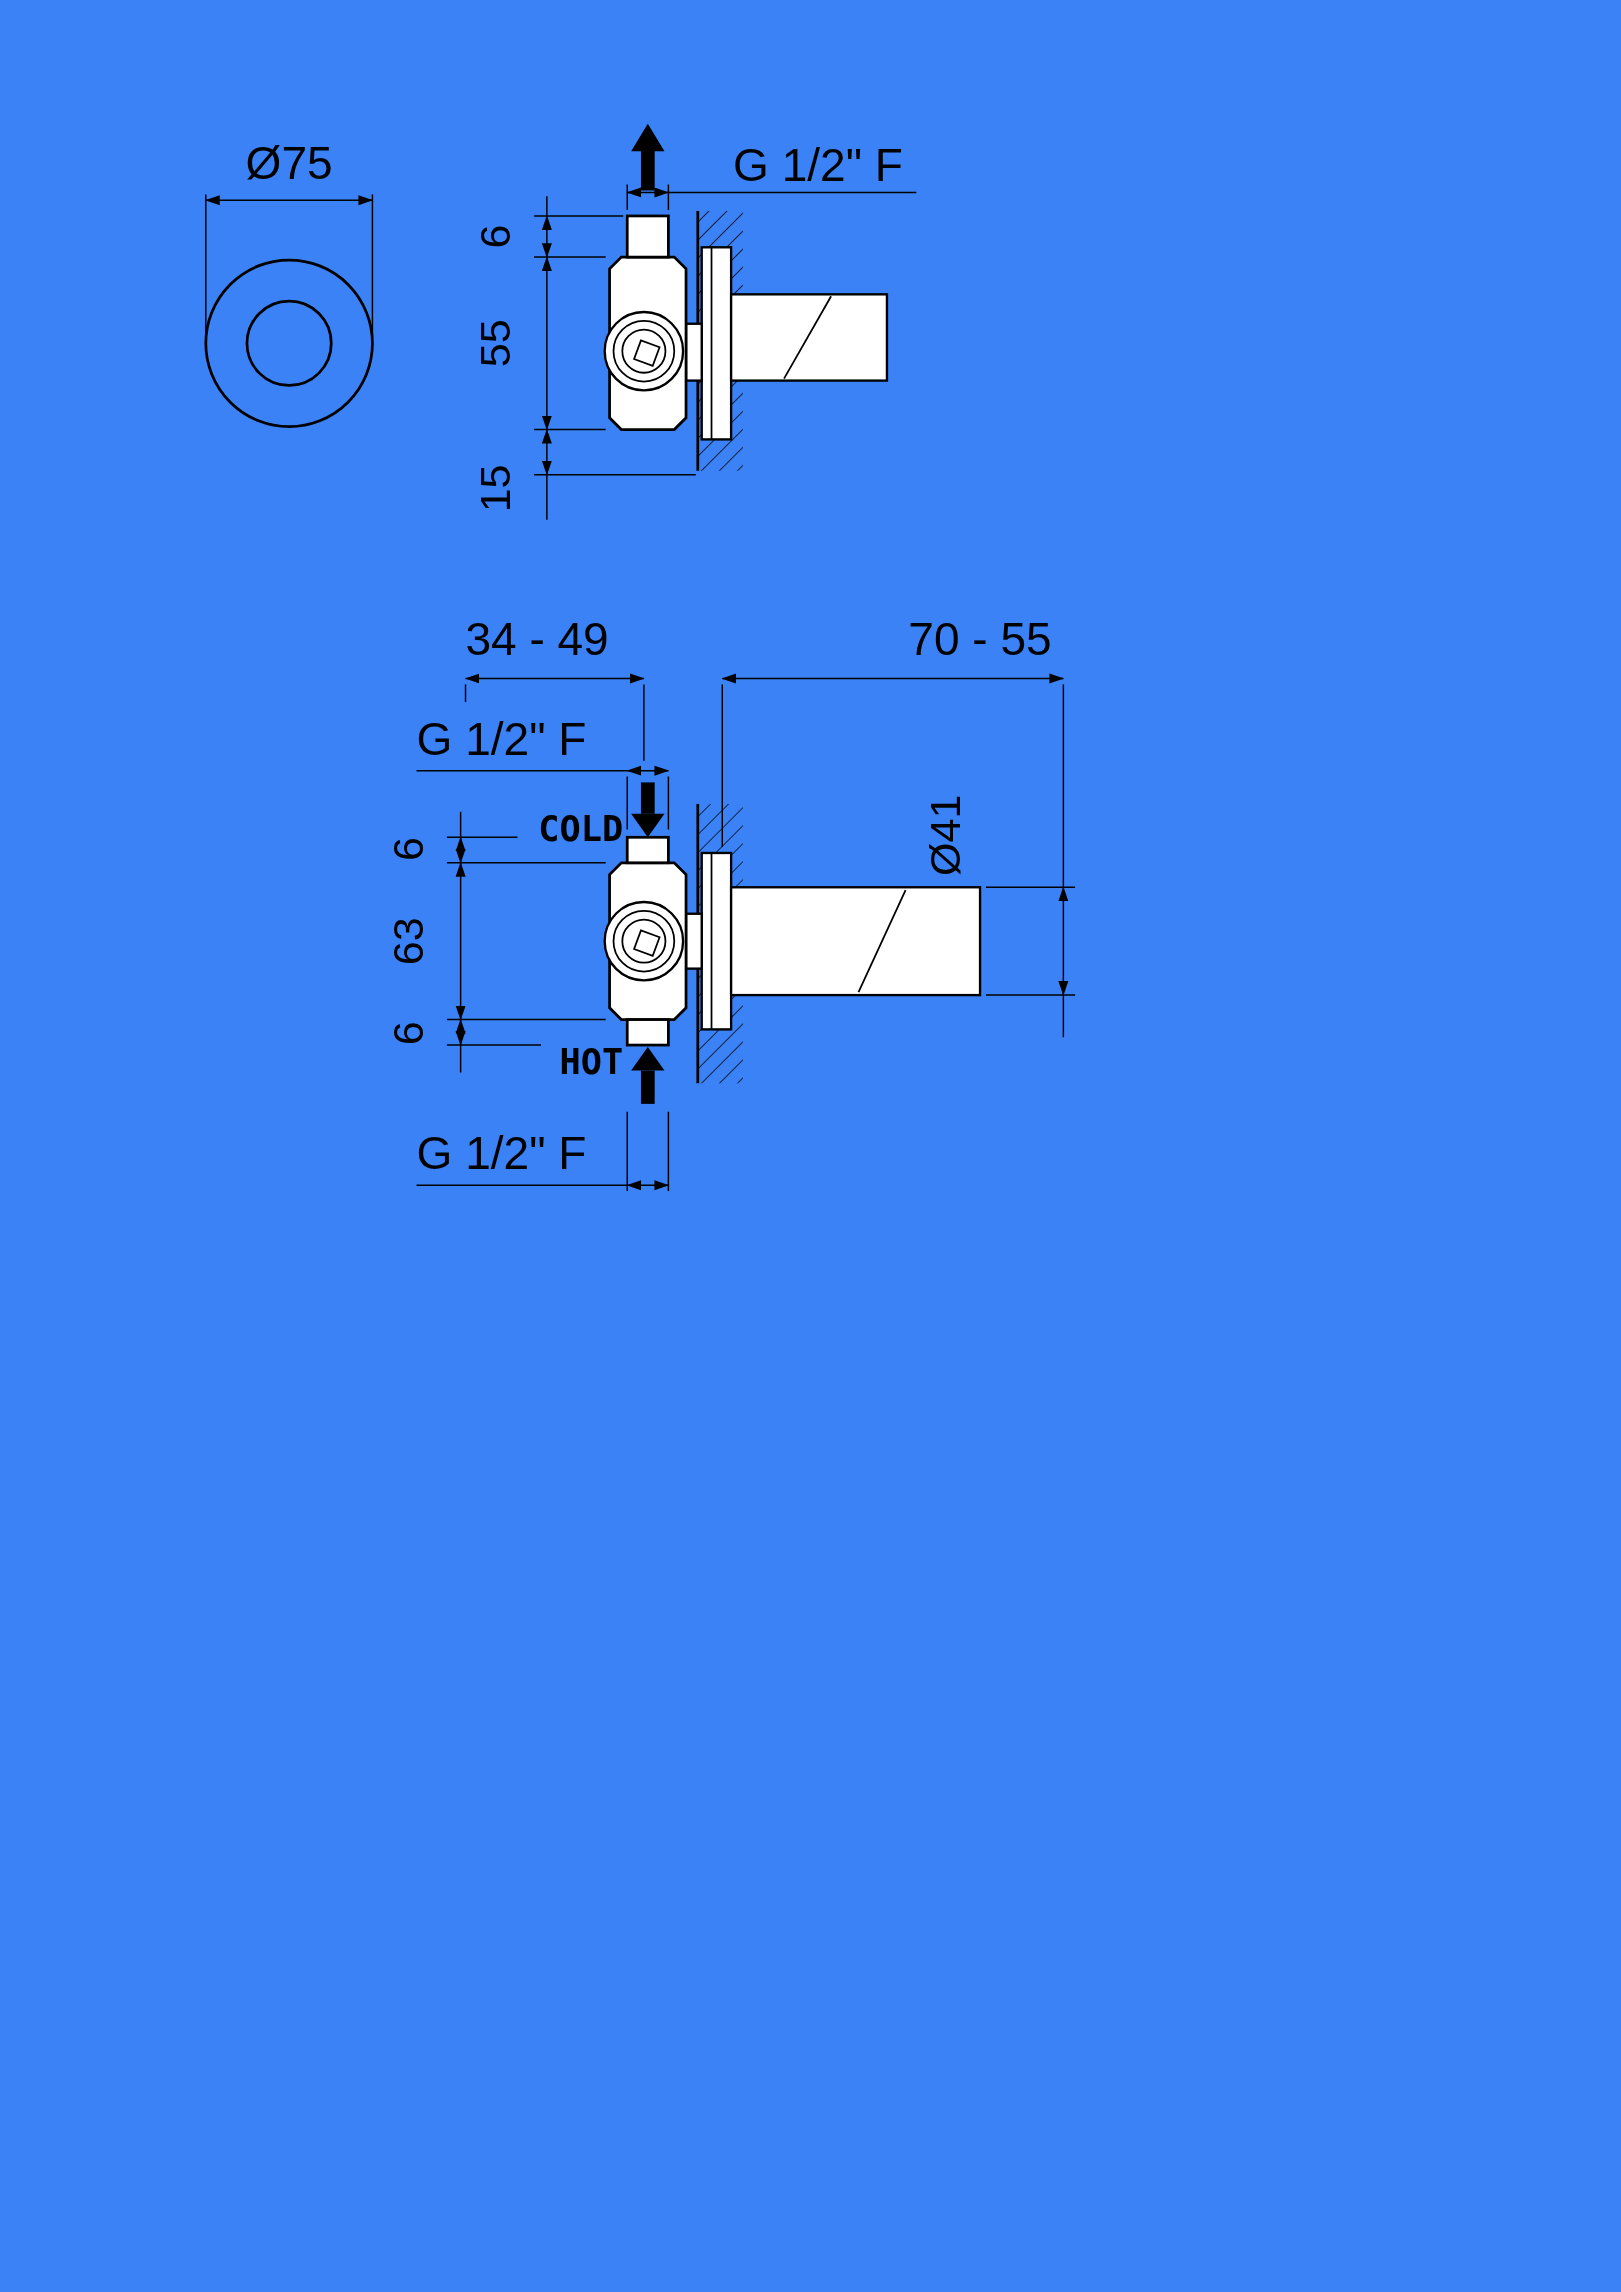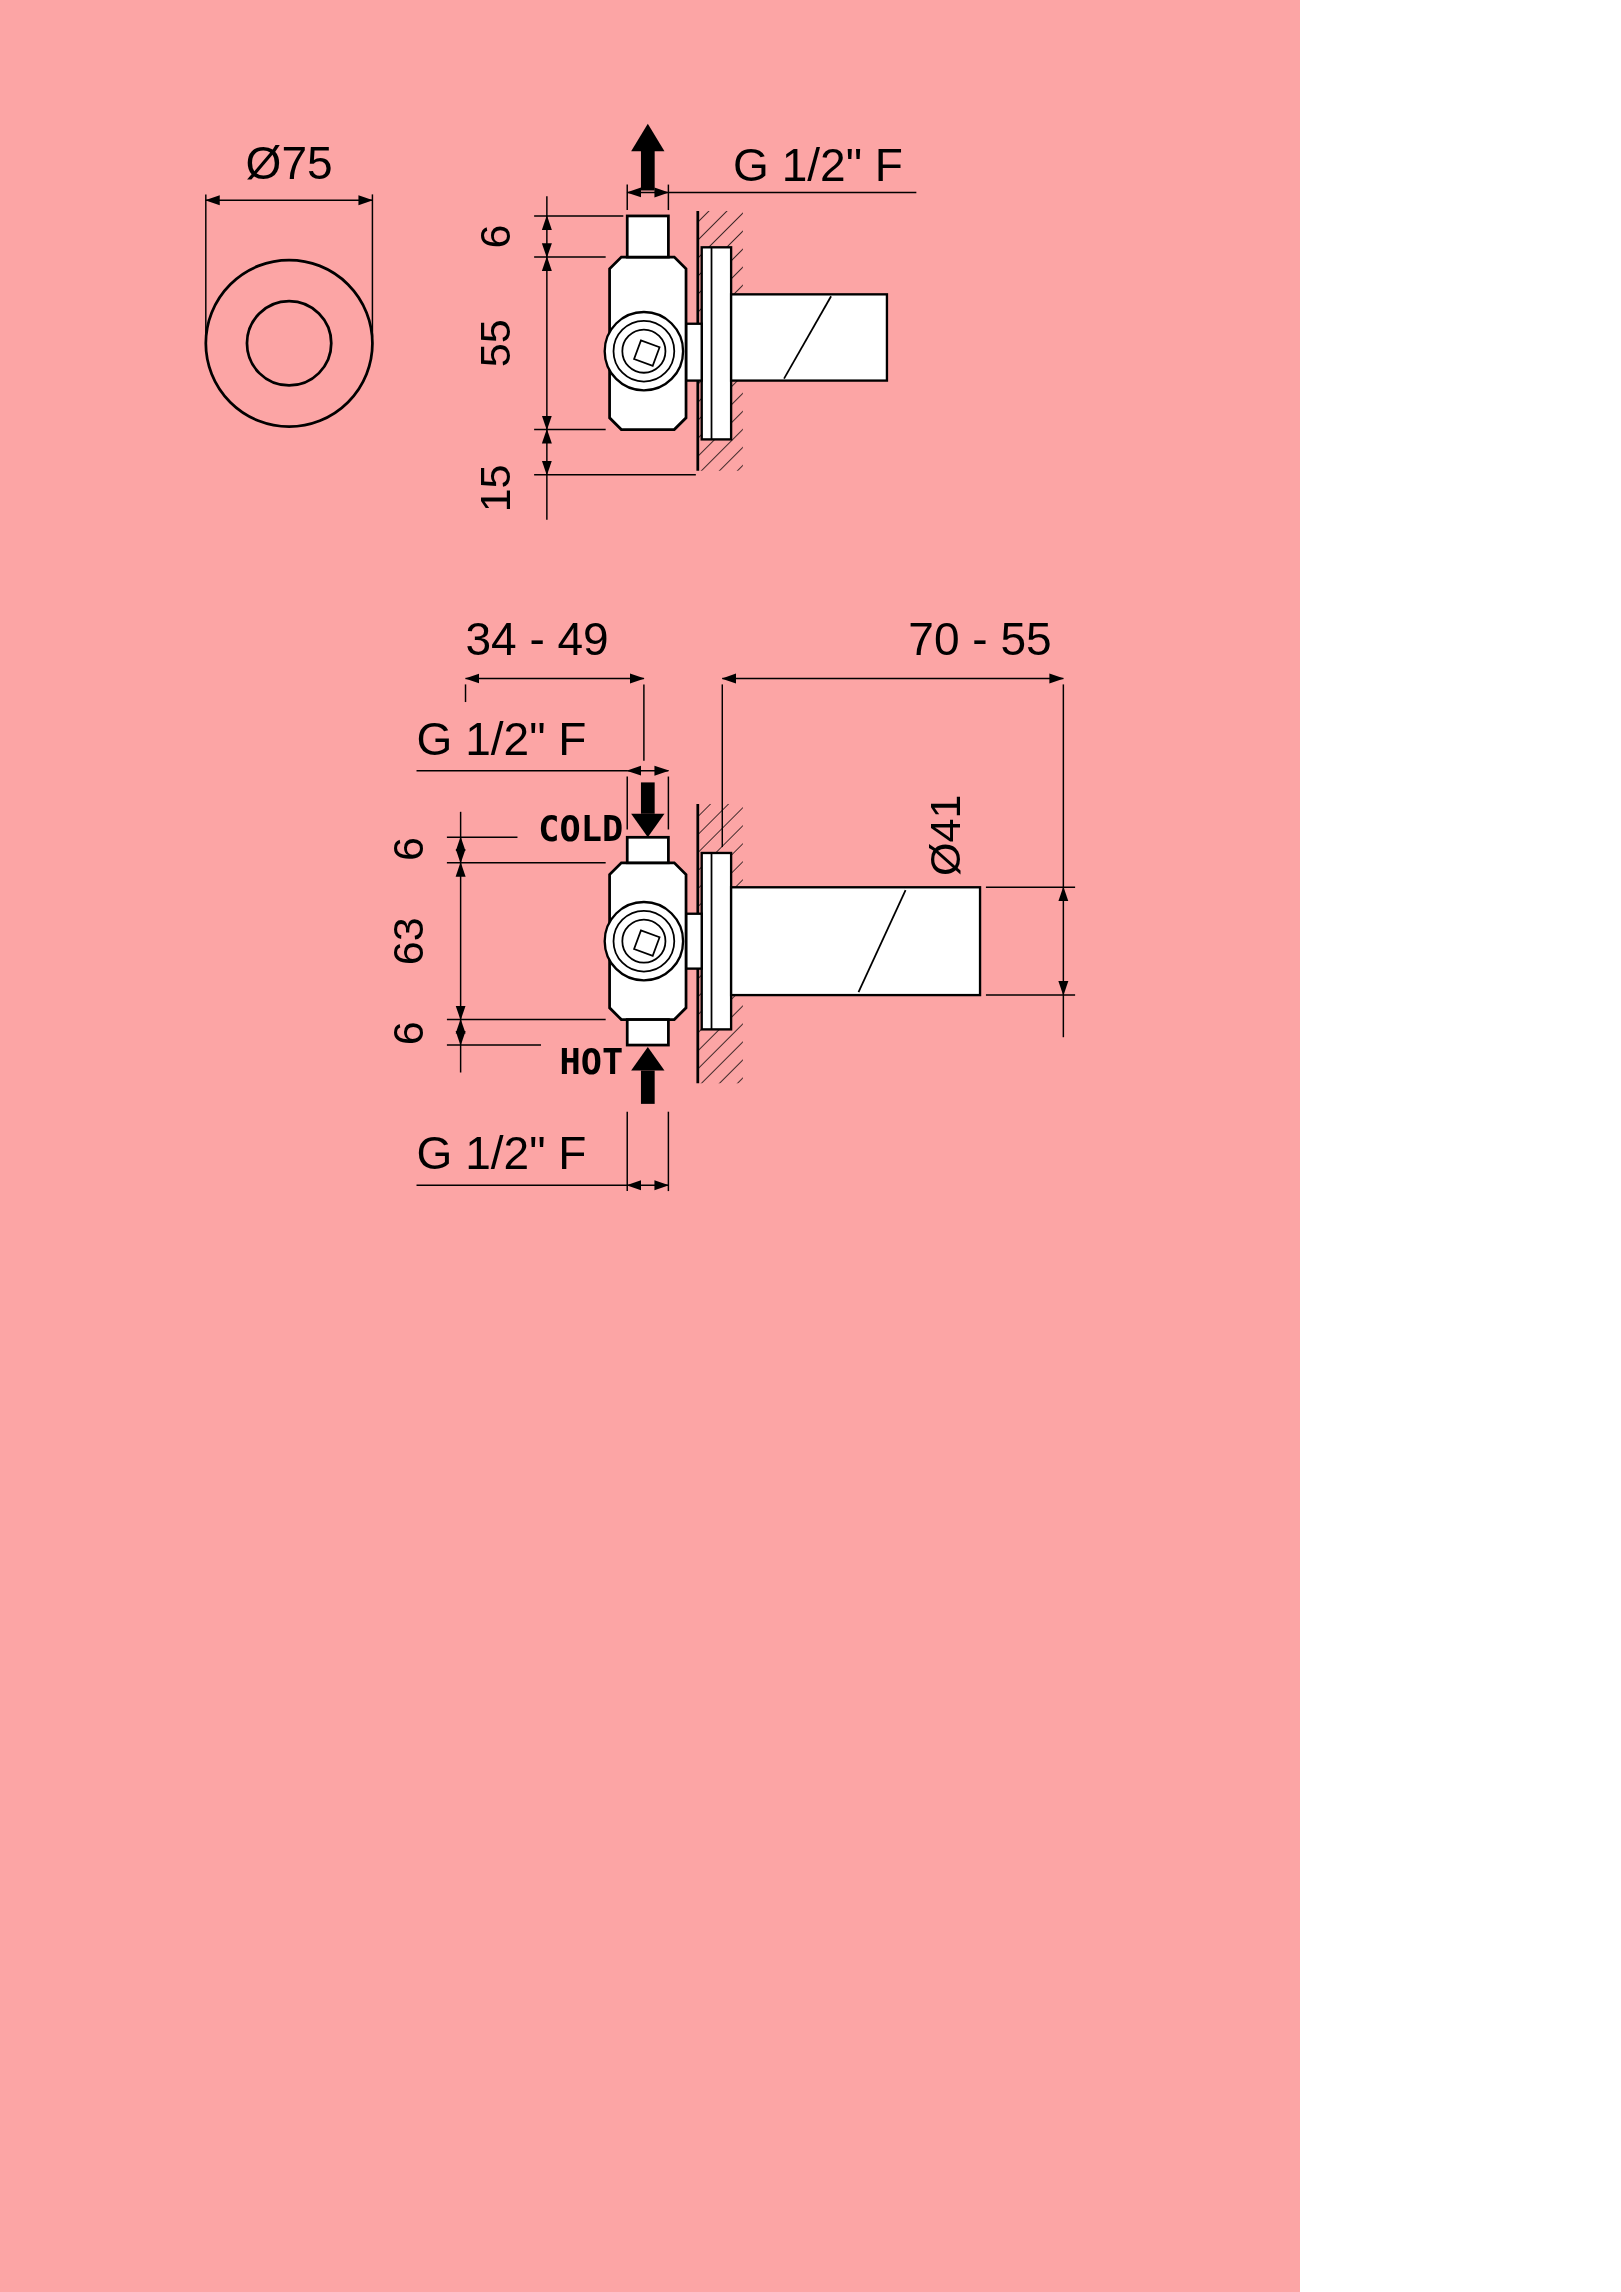--- a/index.html
+++ b/index.html
@@ -1,16 +1,16 @@
 <!DOCTYPE html>
 <html><head>
 <meta charset="utf-8">
 <style>
   html,body{margin:0;padding:0;background:#ffffff;}
-  .page{width:1300px;height:2293px;background:#fca5a5;position:relative;}
+  .page{width:1621px;height:2293px;background:#3b82f6;position:relative;}
   svg{display:block;}
   .obj{stroke:#000;stroke-width:2.8;fill:none;}
   .objf{stroke:#000;stroke-width:2.8;fill:#ffffff;}
   .objf25{stroke:#000;stroke-width:2.4;fill:#ffffff;}
   .mid{stroke:#000;stroke-width:1.8;fill:none;}
   .thin{stroke:#000;stroke-width:1.5;fill:none;}
   .dimtxt{font-family:"Liberation Sans",sans-serif;font-size:44px;fill:#000;}
   .bigtxt{font-family:"Liberation Sans",sans-serif;font-size:47px;fill:#000;}
   .flowtxt{font-family:"DejaVu Sans Mono",monospace;font-size:36px;font-weight:700;fill:#000;}
   .solid{fill:#000;stroke:none;}

